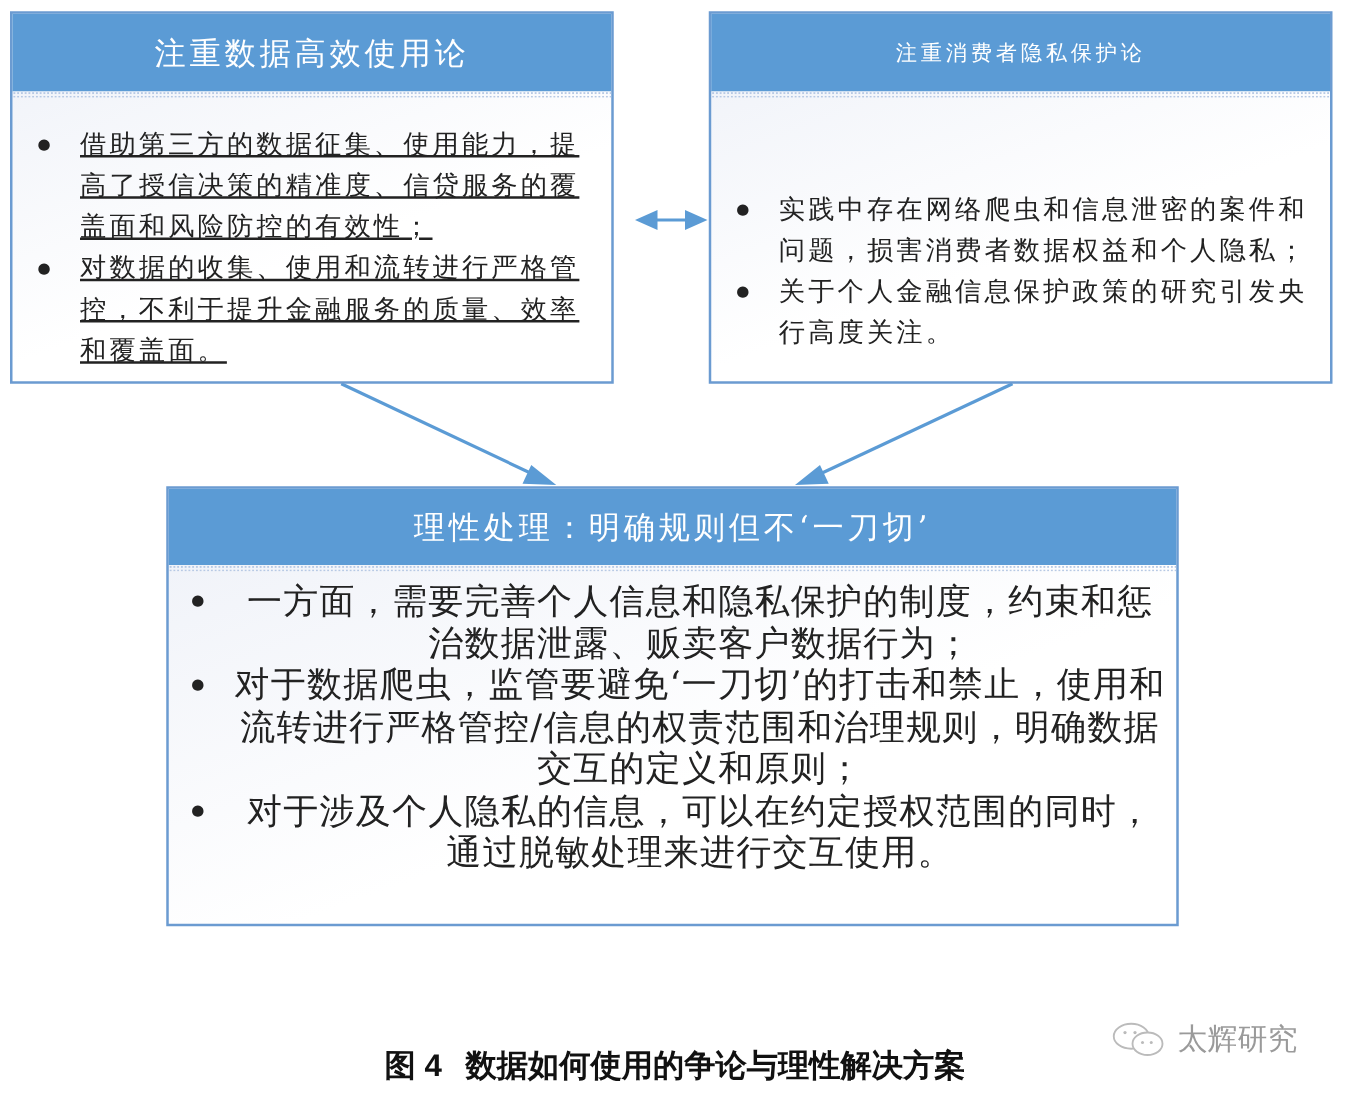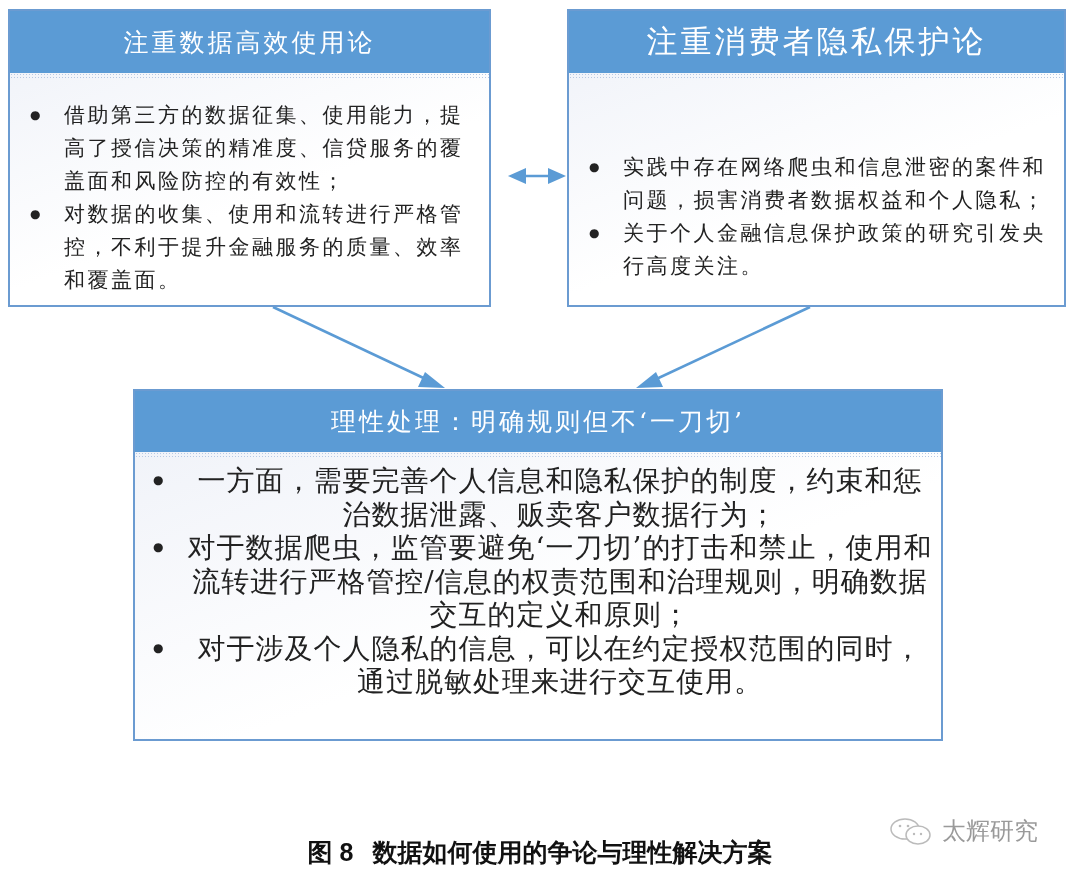--- a/index.html
+++ b/index.html
@@ -6,23 +6,23 @@
   body{width:1080px;height:880px;position:relative;overflow:hidden;font-family:"DejaVu Sans","Liberation Sans",sans-serif;}
   .box{position:absolute;border:2px solid #6b9bd1;box-sizing:border-box;background:linear-gradient(160deg,#eef1f8 0%,#ffffff 60%,#ffffff 100%);padding-left:24px;}
   .hdr{position:absolute;left:0;right:0;top:0;background:#5b9bd5;color:#ffffff;display:flex;align-items:center;justify-content:center;letter-spacing:3px;font-family:"DejaVu Serif","Liberation Serif",serif;}
   .hdr::after{content:"";position:absolute;left:0;right:0;bottom:-5px;height:5px;background-image:radial-gradient(#b7c9e4 1px,transparent 1px);background-size:3px 3px;}
   .body{position:absolute;left:0;right:0;bottom:0;color:#222;font-family:"DejaVu Serif","Liberation Serif",serif;}
   ul{margin:0;padding:0;list-style:none;}
   li{position:relative;padding-left:42px;}
   li::before{content:"●";position:absolute;left:8px;top:0;font-size:12px;}
   #left{left:8px;top:9px;width:483px;height:298px;}
   #left .hdr{height:62px;font-size:25px;}
-  #left .body{top:70px;padding:18px 8px 0 12px;font-size:21px;line-height:33px;letter-spacing:2.5px;}
+  #left .body{top:70px;padding:18px 8px 0 12px;font-size:21px;line-height:33px;letter-spacing:2.5px;text-decoration:underline;}
   #right{left:567px;top:9px;width:499px;height:298px;}
-  #right .hdr{height:62px;font-size:31px;}
+  #right .hdr{height:62px;font-size:17px;}
   #right .body{top:62px;padding:42px 8px 0 12px;font-size:21px;line-height:33px;letter-spacing:2.5px;margin-top:36px;}
   #bottom{left:133px;top:389px;width:810px;height:352px;}
   #bottom .hdr{height:61px;font-size:25px;}
   #bottom .body{top:69px;padding:4px 6px 0 10px;font-size:28px;line-height:33.5px;letter-spacing:1px;text-align:center;}
   #bottom li::before{left:8px;}
   #bottom li{padding-left:40px;}
   svg.arrows{position:absolute;left:0;top:0;}
   .caption{position:absolute;left:0;width:1080px;top:836px;text-align:center;font-size:25px;font-weight:bold;color:#111;font-family:"Liberation Sans","DejaVu Sans",sans-serif;}
   .caption span{margin:0 6px;}
   .watermark{position:absolute;left:888px;top:815px;display:flex;align-items:flex-end;color:#9a9a9a;font-size:24px;}
@@ -77,21 +77,21 @@
   <div class="body">
     <ul>
       <li>一方面，需要完善个人信息和隐私保护的制度，约束和惩治数据泄露、贩卖客户数据行为；</li>
       <li>对于数据爬虫，监管要避免‘一刀切’的打击和禁止，使用和流转进行严格管控/信息的权责范围和治理规则，明确数据交互的定义和原则；</li>
       <li>对于涉及个人隐私的信息，可以在约定授权范围的同时，通过脱敏处理来进行交互使用。</li>
     </ul>
   </div>
 </div>
 
 <div class="caption">
-  <span>图 8</span>
+  <span>图 4</span>
   <span>数据如何使用的争论与理性解决方案</span>
 </div>
 
 <div class="watermark">
   <span class="wx">
     <svg width="48" height="30" viewBox="0 0 48 30">
       <ellipse cx="17" cy="12" rx="14" ry="10" fill="none" stroke="#bbb" stroke-width="1.5"></ellipse>
       <ellipse cx="30" cy="18" rx="12" ry="9" fill="#fff" stroke="#bbb" stroke-width="1.5"></ellipse>
       <circle cx="12" cy="9" r="1.3" fill="#bbb"></circle>
         <circle cx="20" cy="9" r="1.3" fill="#bbb"></circle>

